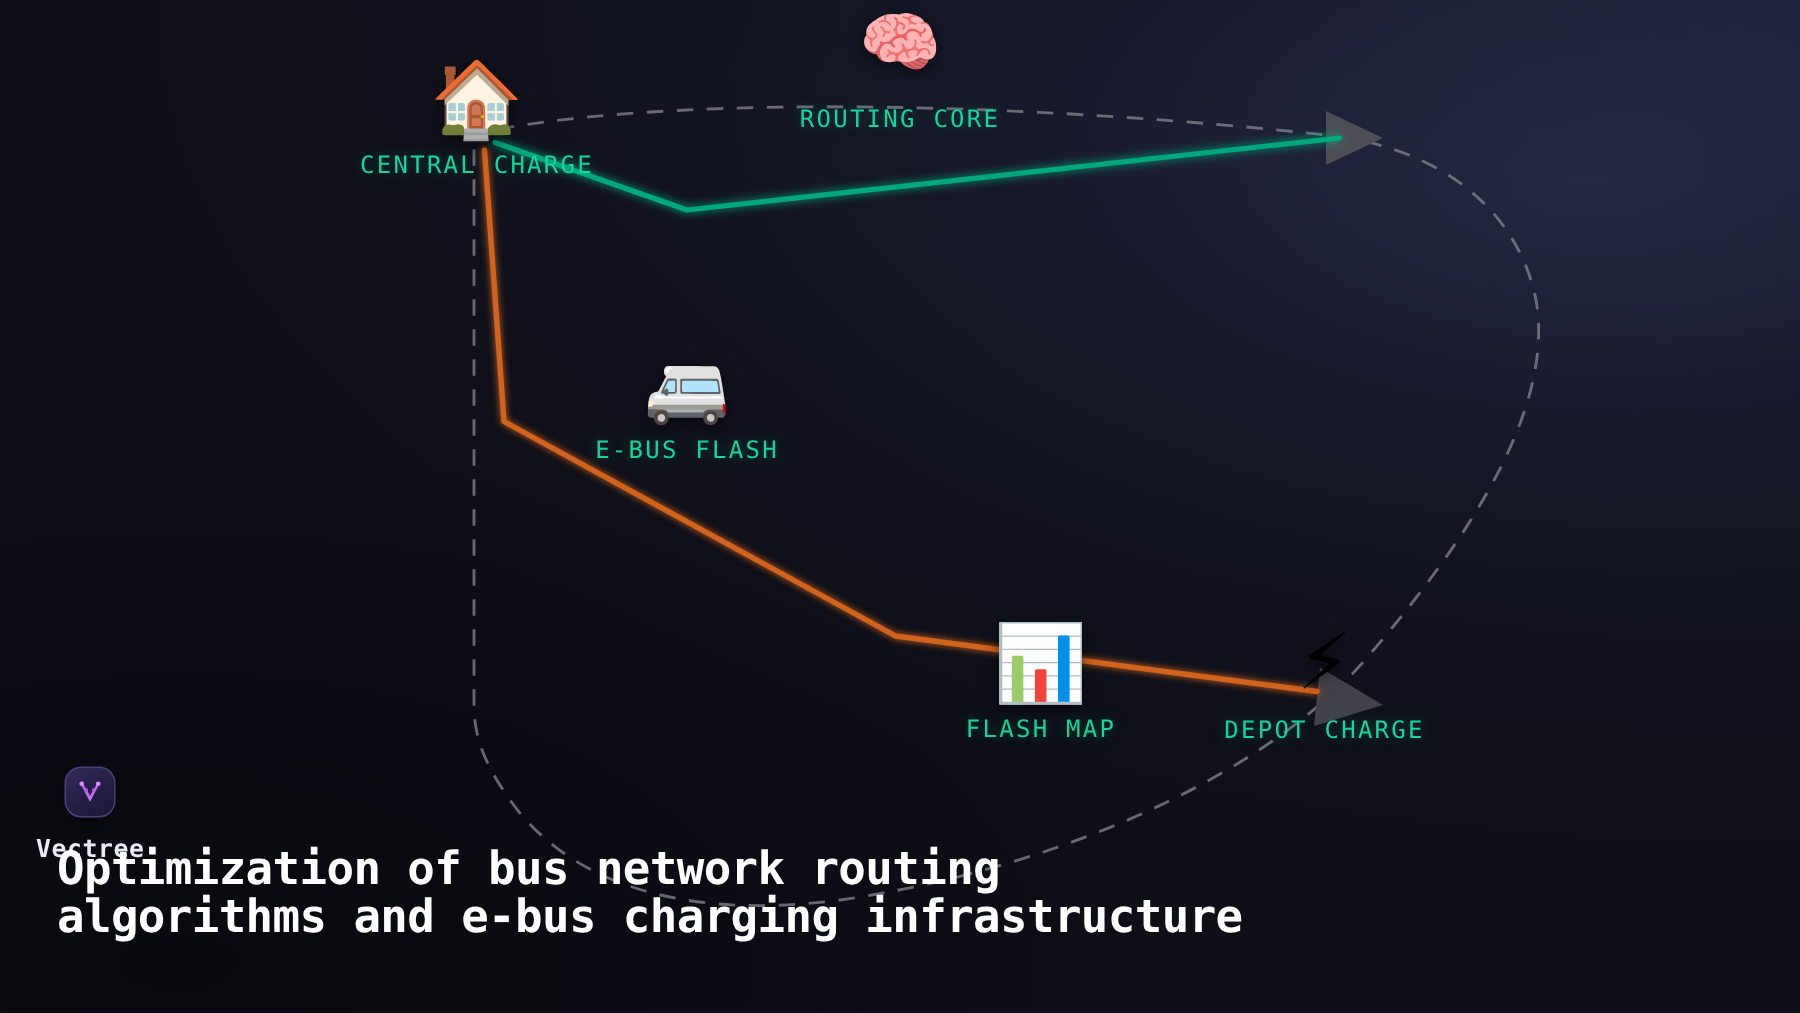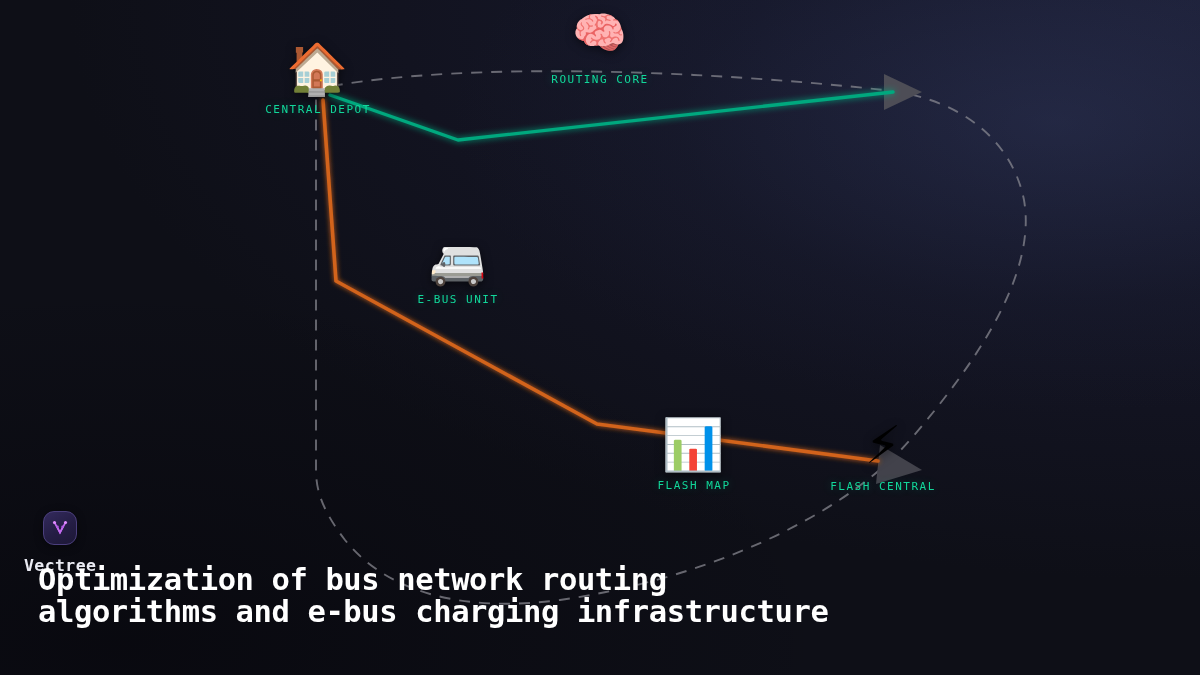--- a/index.html
+++ b/index.html
@@ -44,21 +44,21 @@
   }
   .node-emoji {
     font-family: "DejaVu Sans", sans-serif;
     line-height: 1;
     text-align: center;
     filter: drop-shadow(0 2px 5px rgba(0,0,0,0.55));
   }
   .node-label {
     margin-top: 9px;
     font-family: "DejaVu Sans Mono", "Liberation Mono", monospace;
-    font-size: 11px;
+    font-size: 16px;
     letter-spacing: 1.5px;
     color: #12d79a;
     white-space: nowrap;
     text-shadow: 0 0 10px rgba(18,215,154,0.30);
     text-align: center;
   }
 
   
   #brand {
     position: absolute;
@@ -147,41 +147,41 @@
 
     <polygon points="880,445 922,470 876,484" fill="#42424b"></polygon>
 
     <path d="M 330 95 L 458 140 L 893 92" fill="none" stroke="#00a87e" stroke-width="3.4" stroke-linejoin="round" stroke-linecap="round" filter="url(#tealGlow)"></path>
 
     <path d="M 323 100 L 336 281 L 597 424 L 878 461" fill="none" stroke="#d2631a" stroke-width="3.6" stroke-linejoin="round" stroke-linecap="round" filter="url(#orangeGlow)"></path>
   </svg>
 
   <div class="node" style="left:318px; top:80px;">
     <div class="node-emoji" style="font-size:50px;">🏠</div>
-    <div class="node-label">CENTRAL DEPOT</div>
+    <div class="node-label">CENTRAL CHARGE</div>
   </div>
 
   <div class="node" style="left:600px; top:48px;">
     <div class="node-emoji" style="font-size:44px;">🧠</div>
     <div class="node-label" style="margin-top:18px;">ROUTING CORE</div>
   </div>
 
   <div class="node" style="left:458px; top:272px;">
     <div class="node-emoji" style="font-size:46px;">🚐</div>
-    <div class="node-label">E-BUS UNIT</div>
+    <div class="node-label">E-BUS FLASH</div>
   </div>
 
   <div class="node" style="left:694px; top:456px;">
     <div class="node-emoji" style="font-size:50px;">📊</div>
     <div class="node-label">FLASH MAP</div>
   </div>
 
   <div class="node" style="left:883px; top:456px;">
     <div class="node-emoji" style="font-size:52px;">⚡</div>
-    <div class="node-label">FLASH CENTRAL</div>
+    <div class="node-label">DEPOT CHARGE</div>
   </div>
 
   <div id="brand">
     <div id="brand-logo">
       <svg width="22" height="22" viewBox="0 0 24 24">
         <g stroke="#c46bf0" stroke-width="1.8" stroke-linecap="round" fill="none">
           <path d="M6 6 L12 17 L18 6"></path>
           <path d="M9 11 L12 17 L15 11"></path>
         </g>
         <circle cx="6" cy="6" r="1.7" fill="#e08bff"></circle>

